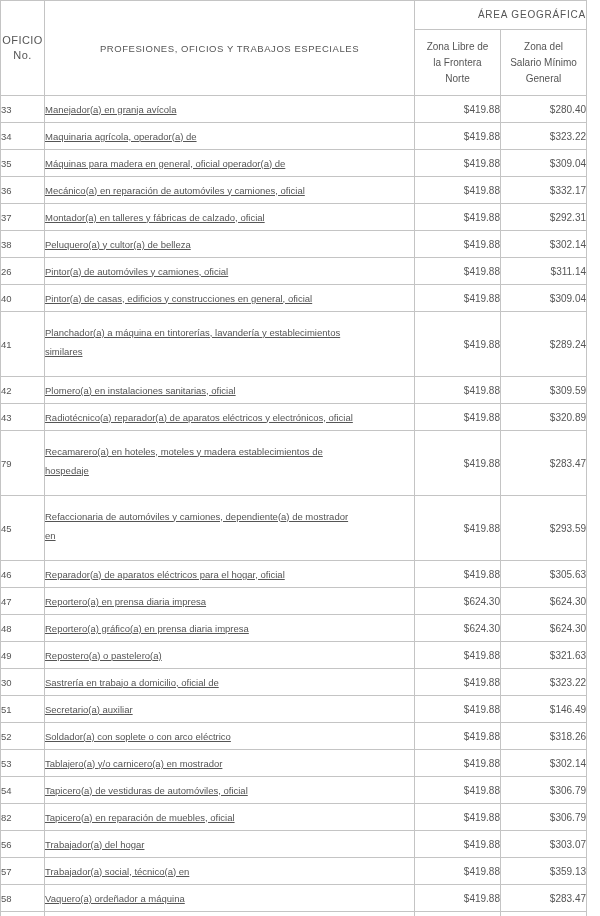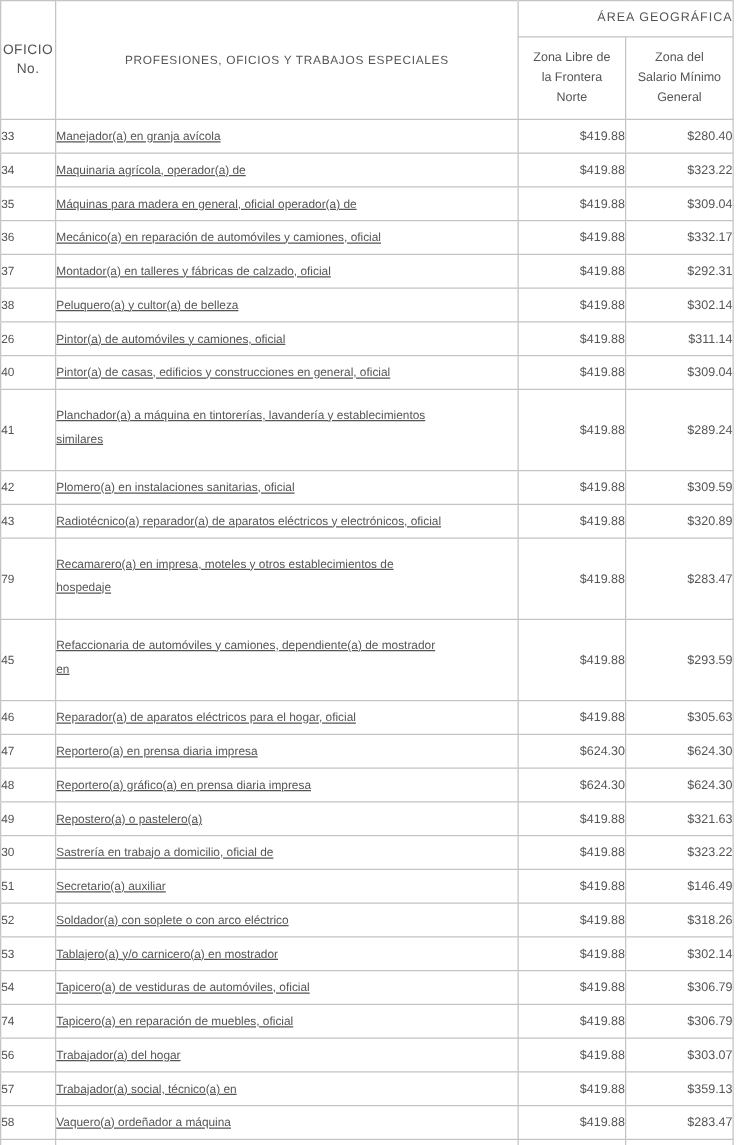--- a/index.html
+++ b/index.html
@@ -228,21 +228,21 @@
           <td class="cell-num">43</td>
           <td class="cell-desc">
             <span class="desc-line">Radiotécnico(a) reparador(a) de aparatos eléctricos y electrónicos, oficial</span>
           </td>
           <td class="cell-money">$419.88</td>
           <td class="cell-money">$320.89</td>
         </tr>
         <tr class="row-2line">
           <td class="cell-num">79</td>
           <td class="cell-desc">
-            <span class="desc-line">Recamarero(a) en impresa, moteles y otros establecimientos de</span>
+            <span class="desc-line">Recamarero(a) en hoteles, moteles y madera establecimientos de</span>
             <span class="desc-line">hospedaje</span>
           </td>
           <td class="cell-money">$419.88</td>
           <td class="cell-money">$283.47</td>
         </tr>
         <tr class="row-2line">
           <td class="cell-num">45</td>
           <td class="cell-desc">
             <span class="desc-line">Refaccionaria de automóviles y camiones, dependiente(a) de mostrador</span>
             <span class="desc-line">en</span>
@@ -316,21 +316,21 @@
         </tr>
         <tr class="row-1line">
           <td class="cell-num">54</td>
           <td class="cell-desc">
             <span class="desc-line">Tapicero(a) de vestiduras de automóviles, oficial</span>
           </td>
           <td class="cell-money">$419.88</td>
           <td class="cell-money">$306.79</td>
         </tr>
         <tr class="row-1line">
-          <td class="cell-num">74</td>
+          <td class="cell-num">82</td>
           <td class="cell-desc">
             <span class="desc-line">Tapicero(a) en reparación de muebles, oficial</span>
           </td>
           <td class="cell-money">$419.88</td>
           <td class="cell-money">$306.79</td>
         </tr>
         <tr class="row-1line">
           <td class="cell-num">56</td>
           <td class="cell-desc">
             <span class="desc-line">Trabajador(a) del hogar</span>

